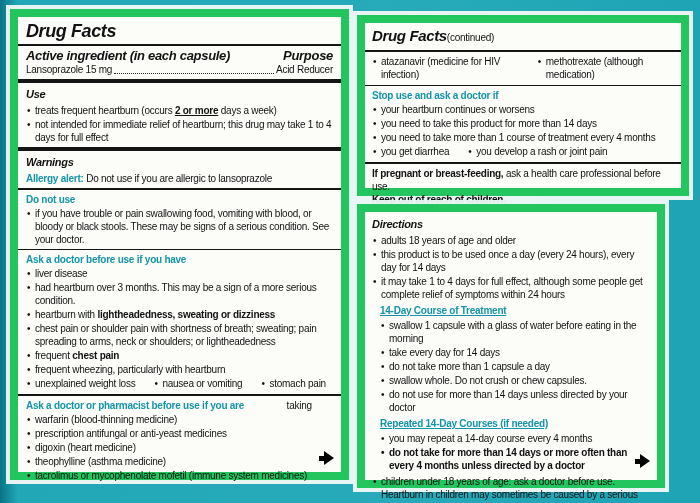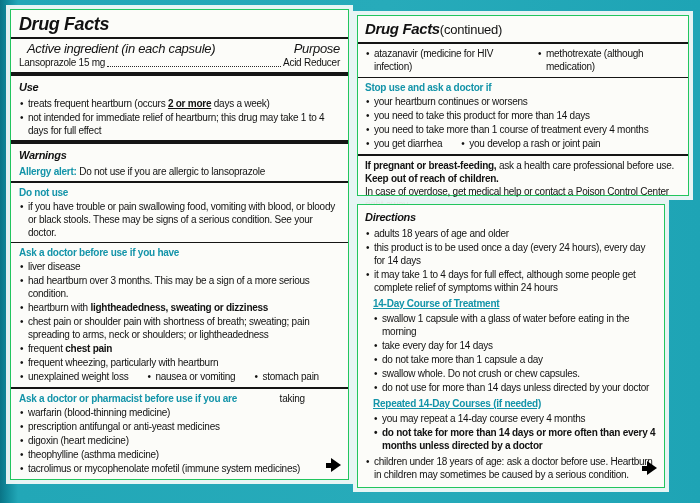--- a/index.html
+++ b/index.html
@@ -5,32 +5,32 @@
   html,body{margin:0;padding:0;}
   body{
     width:700px;height:503px;overflow:hidden;
     background:linear-gradient(90deg,#0a7486 0px,#0f8698 6px,#22a7b7 18px,#27abba 55%,#1ea4b5 100%);
     font-family:"Liberation Sans","DejaVu Sans",sans-serif;
     color:#121212;
   }
   .stage{position:relative;width:700px;height:503px;}
   .panel{
     position:absolute;box-sizing:border-box;
-    background:#fcfcf9;border:1px solid #22c55e;
+    background:#fcfcf9;border:8px solid #22c55e;
     box-shadow:0 0 0 4px rgba(253,253,251,.9);
     font-size:10px;letter-spacing:-0.25px;line-height:13px;
   }
   .p-left{left:10px;top:9px;width:339px;height:471px;padding:2px 8px 4px 8px;}
   .p-right-a{left:357px;top:15px;width:332px;height:181px;padding:2px 7px;}
   .p-right-b{left:357px;top:204px;width:308px;height:284px;padding:2px 7px 4px 7px;}
 
   .df-title{font-size:18px;line-height:22px;font-weight:bold;font-style:italic;letter-spacing:-0.4px;margin:1px 0 2px 0;}
   .sec-title{font-size:11px;line-height:17px;font-weight:bold;font-style:italic;letter-spacing:-0.3px;margin:2px 0 1px 0;}
   .ai-row{display:flex;justify-content:space-between;align-items:baseline;margin-top:2px;}
-  .ai-head{font-size:13px;line-height:15px;font-weight:normal;font-style:italic;letter-spacing:-0.3px;margin-left:8px;}
+  .ai-head{font-size:13px;line-height:15px;font-weight:bold;font-style:italic;letter-spacing:-0.3px;}
   .lead-row{display:flex;align-items:flex-end;margin:0 0 2px 0;}
   .leader{flex:1;border-bottom:1.6px dotted #2a2a2a;margin:0 2px 2px 2px;}
 
   .rule{height:2px;background:#151515;border:none;margin:2px -8px;}
   .p-right-a .rule,.p-right-b .rule{margin-left:-7px;margin-right:-7px;}
   .rule.thick{height:4px;margin-top:3px;margin-bottom:3px;}
   .rule.thin{height:1.5px;margin-top:3px;margin-bottom:3px;}
 
   .teal{color:#1494a9;font-weight:bold;}
   .teal-head{color:#1494a9;font-weight:bold;margin:1px 0 1px 0;}
@@ -42,21 +42,21 @@
   .bt{position:relative;padding-left:9px;margin-bottom:1px;}
   .bt::before{content:"\2022";position:absolute;left:1px;top:0;}
   .bt-row{display:flex;gap:18px;}
   .bt-row .bt{margin-bottom:1px;}
   .indent{margin-left:8px;}
   .para{margin:0;}
   .mt2{margin-top:2px;} .mt3{margin-top:3px;}
 
   .df-cont-row{display:flex;align-items:baseline;margin:2px 0 1px 0;}
   .df-cont-main{font-size:15px;line-height:18px;font-weight:bold;font-style:italic;letter-spacing:-0.35px;}
-  .df-cont-suffix{font-size:13px;line-height:18px;}
+  .df-cont-suffix{font-size:10px;line-height:18px;}
 
   .arrow{position:absolute;width:16px;height:14px;}
   .arrow .stem{position:absolute;left:0;top:5px;width:6px;height:4.5px;background:#000;}
   .arrow .head{position:absolute;left:5px;top:0;width:0;height:0;
     border-left:10px solid #000;border-top:7px solid transparent;border-bottom:7px solid transparent;}
   .arrow-left{right:6px;bottom:7px;}
   .arrow-right{right:6px;bottom:12px;}
 </style>
 </head>
 <body>

